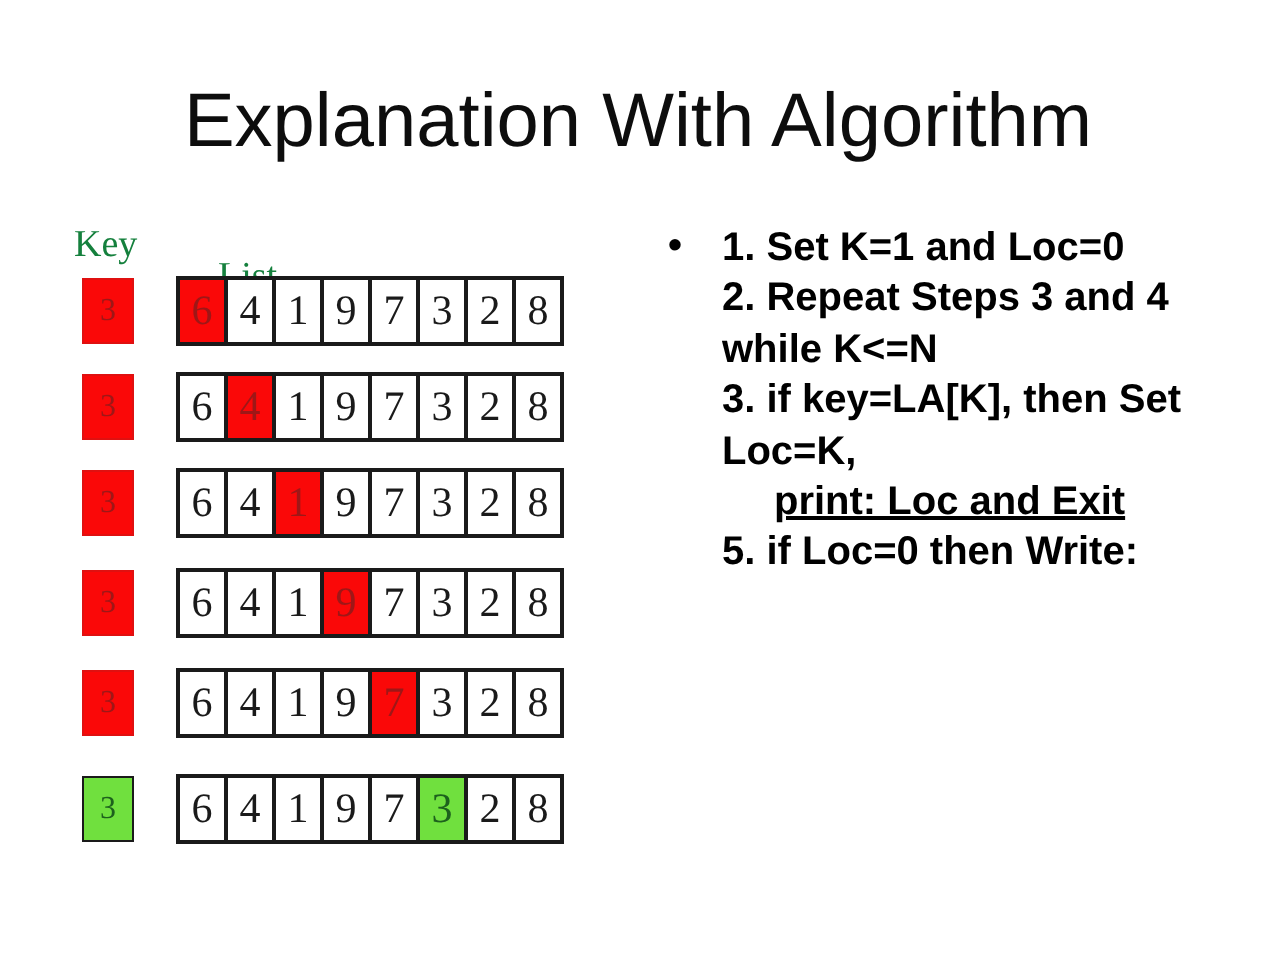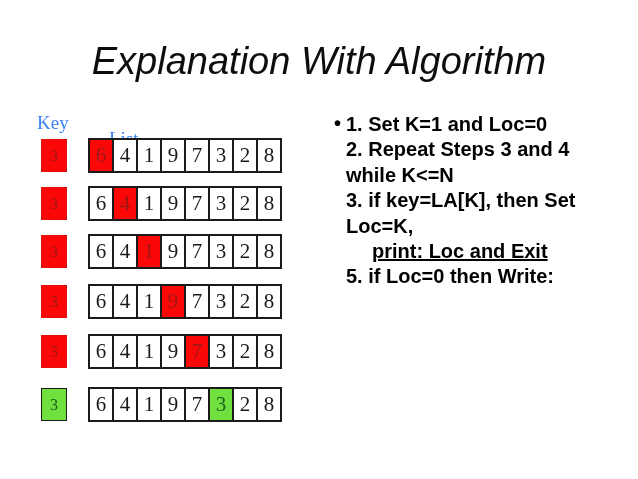--- a/index.html
+++ b/index.html
@@ -16,31 +16,30 @@
     height: 479px;
     background: #ffffff;
     overflow: hidden;
   }
   .title {
     position: absolute;
     top: 40px;
     left: 0;
     width: 100%;
     text-align: center;
-    font-style: italic;
     font-weight: normal;
     font-size: 38px;
     color: #0d0d0d;
     white-space: nowrap;
   }
   .hdr {
     position: absolute;
     font-family: "Liberation Serif", serif;
     font-size: 19px;
-    color: #3b82f6;
+    color: #15803d;
   }
   #hdr-key  { left: 37px;  top: 112px; }
   #hdr-list { left: 109px; top: 128px; }
 
   #rows { position: absolute; left: 0; top: 0; width: 100%; height: 100%; }
   .row  { position: absolute; left: 0; width: 100%; height: 35px; }
   .row:nth-child(1) { top: 138px; }
   .row:nth-child(2) { top: 186px; }
   .row:nth-child(3) { top: 234px; }
   .row:nth-child(4) { top: 284px; }
@@ -97,21 +96,21 @@
     top: 112px;
   }
   .algo-bullet {
     position: absolute;
     left: 0;
     top: 0;
     font-size: 20px;
     font-weight: bold;
     color: #000;
   }
-  .algo-lines { margin-left: 12px; }
+  .algo-lines { margin-left: 27px; }
   .algo-line {
     font-size: 20px;
     font-weight: bold;
     line-height: 25.4px;
     color: #000;
     white-space: nowrap;
   }
   .algo-line.indent { padding-left: 26px; text-decoration: underline; }
 </style>
 </head>

